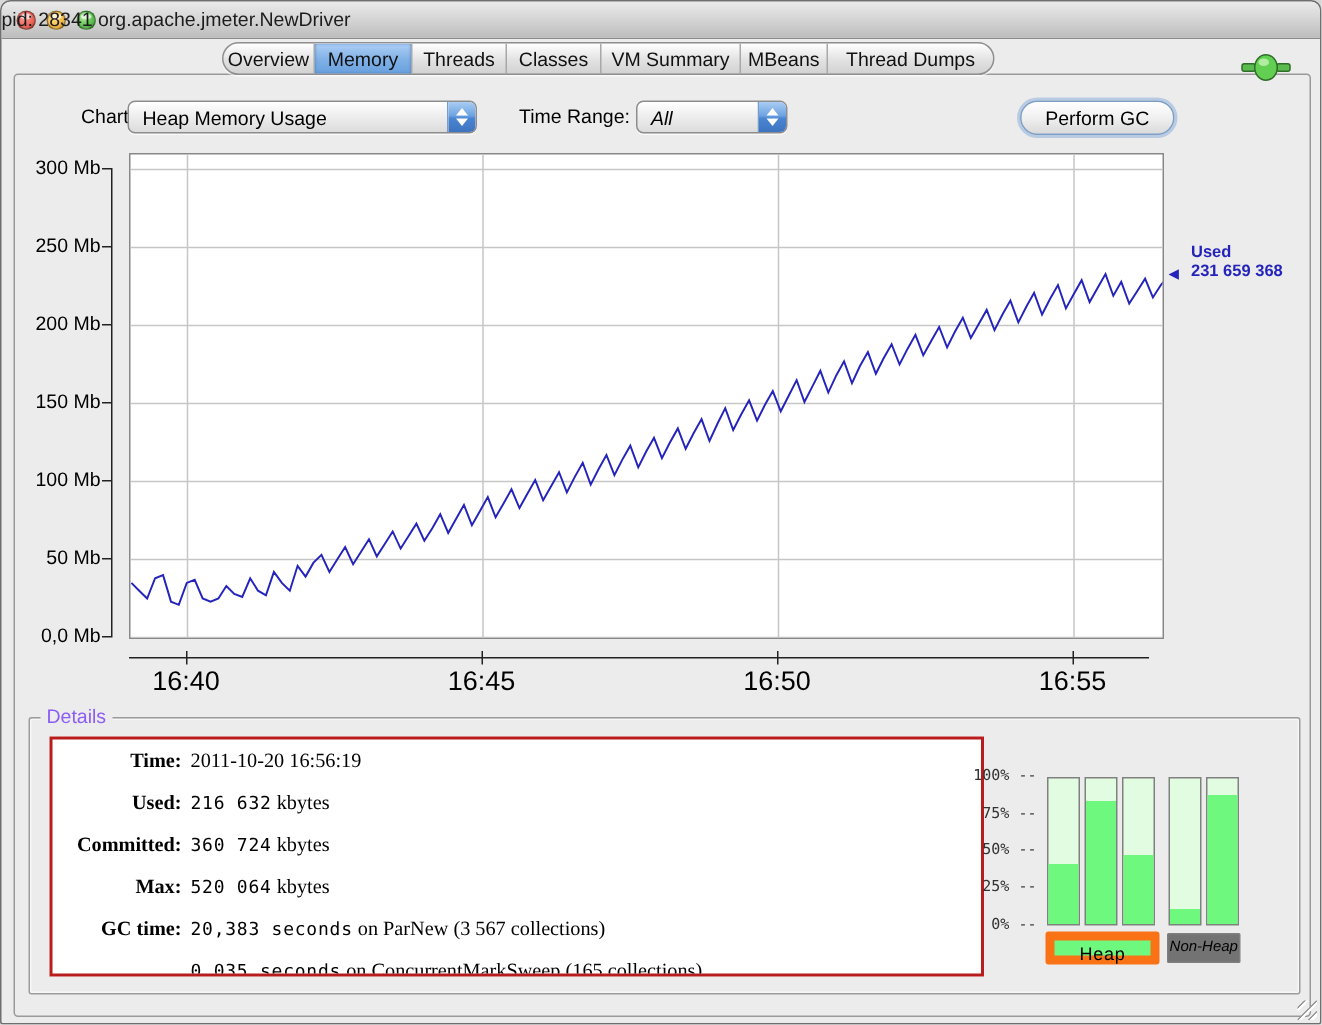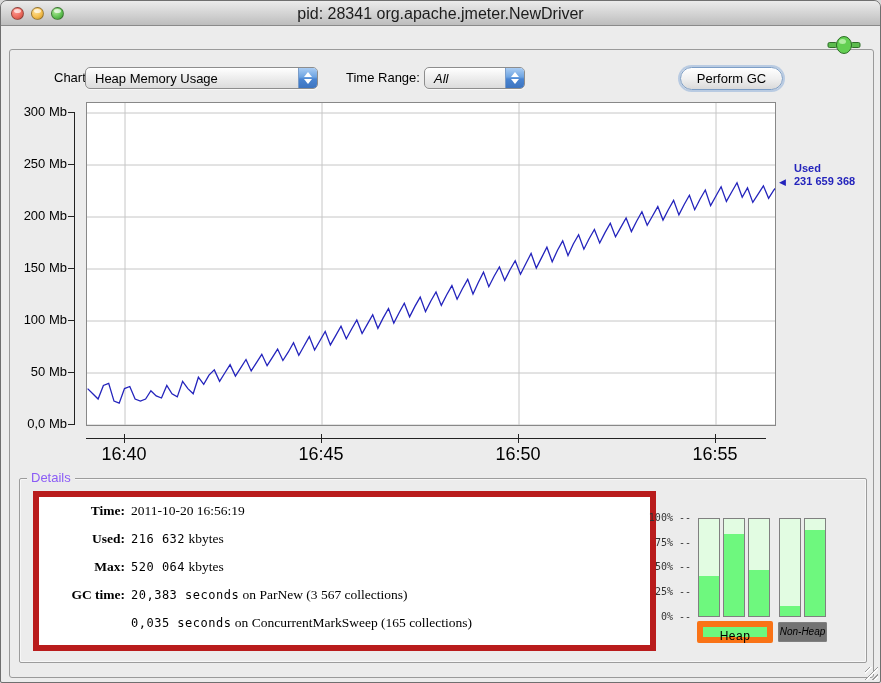--- a/index.html
+++ b/index.html
@@ -8,22 +8,22 @@
     position:relative; width:881px; height:683px; background:#ececec;
     border:1px solid #6f6f6f; border-radius:7px 7px 2px 2px; overflow:hidden;
   }
   
   .titlebar {
     position:absolute; left:0; top:0; width:100%; height:25px;
     background:linear-gradient(#ebebeb,#d0d0d0 60%,#bdbdbd);
     border-bottom:1px solid #8a8a8a; border-radius:6px 6px 0 0;
   }
   .title-text {
-    position:absolute; left:0; right:0; top:4px; text-align:center;
-    font-size:16px; color:#1c1c1c;
+    position:absolute; left:0; right:0; top:4px; text-align:left;
+    font-size:13px; color:#1c1c1c;
   }
   .tl { position:absolute; top:6px; width:13px; height:13px; border-radius:50%; border:1px solid rgba(0,0,0,.35); }
   .tl::after{ content:""; position:absolute; left:2px; top:1px; width:7px; height:4px;
     border-radius:50%; background:rgba(255,255,255,.65); }
   .tl-close { left:10px;  background:radial-gradient(circle at 35% 30%, #ff9d96, #ec6a5e 55%, #b5443a); }
   .tl-min   { left:30px;  background:radial-gradient(circle at 35% 30%, #ffe29a, #f5bf4f 55%, #c08e23); }
   .tl-zoom  { left:50px;  background:radial-gradient(circle at 35% 30%, #b6eb9e, #61c354 55%, #3a8a30); }
 
   
   .tabs {
@@ -90,21 +90,21 @@
 
   
   .groupbox {
     position:absolute; left:18px; top:477px; width:848px; height:185px;
     border:1px solid #9c9c9c; border-radius:2px;
     box-shadow:inset 0 0 0 1px rgba(255,255,255,.6);
   }
   .group-title { position:absolute; left:26px; top:469px; background:#ececec; padding:0 4px; font-size:13px; color:#8b5cf6; }
   .info-box {
     position:absolute; left:32px; top:490px; width:623px; height:160px;
-    background:#fff; border:6px solid #b91c1c; overflow:hidden;
+    background:#fff; border:2px solid #b91c1c; overflow:hidden;
     font-family:"Liberation Serif", serif; font-size:13.5px; color:#000;
   }
   .info-row { display:flex; margin-top:12px; }
   .info-row:first-child { margin-top:6px; }
   .info-label { width:86px; text-align:right; font-weight:bold; flex:none; }
   .info-val { margin-left:6px; white-space:nowrap; }
   .num { font-family:"DejaVu Sans Mono", monospace; font-size:12px; letter-spacing:.5px; }
 
   
   .pct-label { position:absolute; width:60px; text-align:right; font-size:10px;
@@ -132,20 +132,29 @@
 
 <div class="window">
 
   <div class="titlebar">
     <div class="tl tl-close"></div>
     <div class="tl tl-min"></div>
     <div class="tl tl-zoom"></div>
     <div class="title-text">pid: 28341 org.apache.jmeter.NewDriver</div>
   </div>
 
+  <div class="tabs">
+    <div class="tab" style="width:61px">Overview</div>
+    <div class="tab selected" style="width:65px">Memory</div>
+    <div class="tab" style="width:63px">Threads</div>
+    <div class="tab" style="width:63px">Classes</div>
+    <div class="tab" style="width:93px">VM Summary</div>
+    <div class="tab" style="width:58px">MBeans</div>
+    <div class="tab" style="width:110px">Thread Dumps</div>
+  </div>
 
   <svg class="plug" width="34" height="20" viewBox="0 0 34 20">
     <rect x="1" y="7.5" width="9" height="5" rx="1.5" fill="#5cbb4e" stroke="#2e6e28" stroke-width="1"></rect>
     <rect x="24" y="7.5" width="9" height="5" rx="1.5" fill="#5cbb4e" stroke="#2e6e28" stroke-width="1"></rect>
     <ellipse cx="17" cy="10" rx="7.5" ry="8.5" fill="#63cf52" stroke="#2e6e28" stroke-width="1"></ellipse>
     <ellipse cx="15.5" cy="6.5" rx="3.5" ry="2.5" fill="#b8efaa" opacity="0.9"></ellipse>
   </svg>
 
   <div class="panel"></div>
 
@@ -224,20 +233,24 @@
   <div class="info-box">
     <div class="info-row">
       <span class="info-label">Time:</span>
       <span class="info-val"><span class="num"></span> <span>2011-10-20 16:56:19</span></span>
     </div>
     <div class="info-row">
       <span class="info-label">Used:</span>
       <span class="info-val"><span class="num">216 632</span> <span>kbytes</span></span>
     </div>
     <div class="info-row">
+      <span class="info-label">Committed:</span>
+      <span class="info-val"><span class="num">360 724</span> <span>kbytes</span></span>
+    </div>
+    <div class="info-row">
       <span class="info-label">Max:</span>
       <span class="info-val"><span class="num">520 064</span> <span>kbytes</span></span>
     </div>
     <div class="info-row">
       <span class="info-label">GC time:</span>
       <span class="info-val"><span class="num">20,383 seconds</span> <span>on ParNew (3 567 collections)</span></span>
     </div>
     <div class="info-row">
       <span class="info-label"></span>
       <span class="info-val"><span class="num">0,035 seconds</span> <span>on ConcurrentMarkSweep (165 collections)</span></span>

